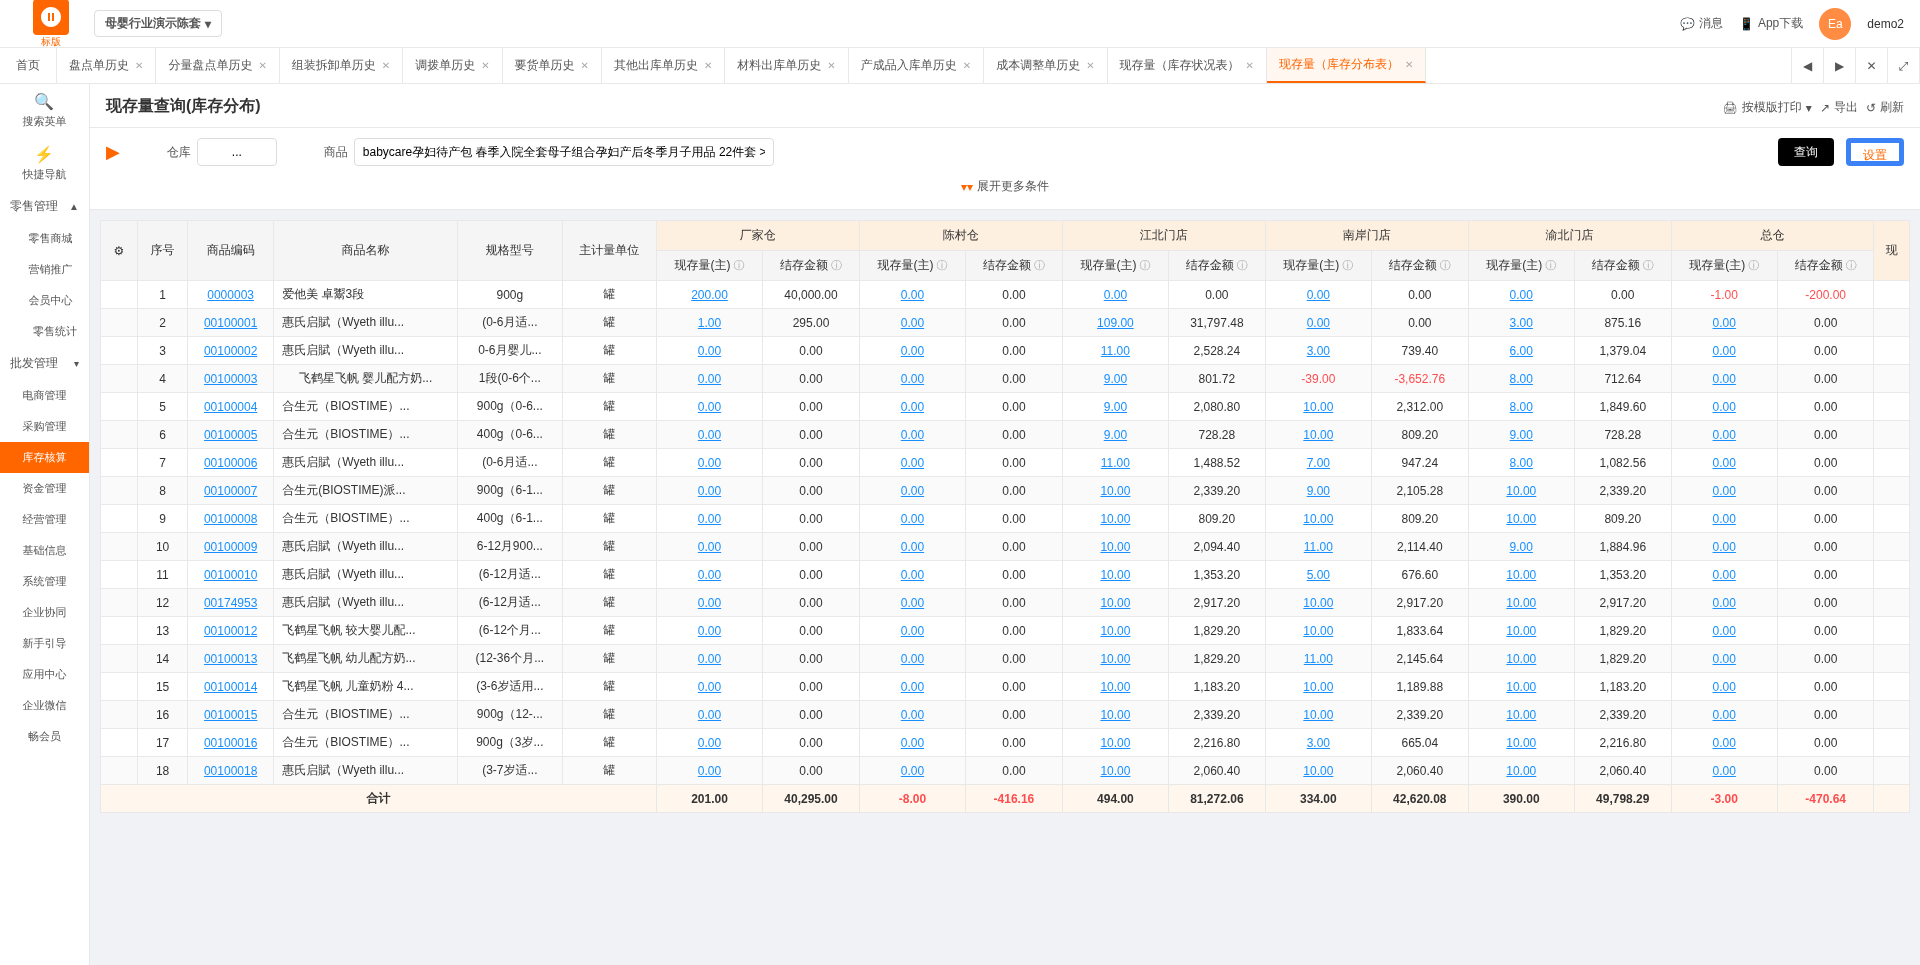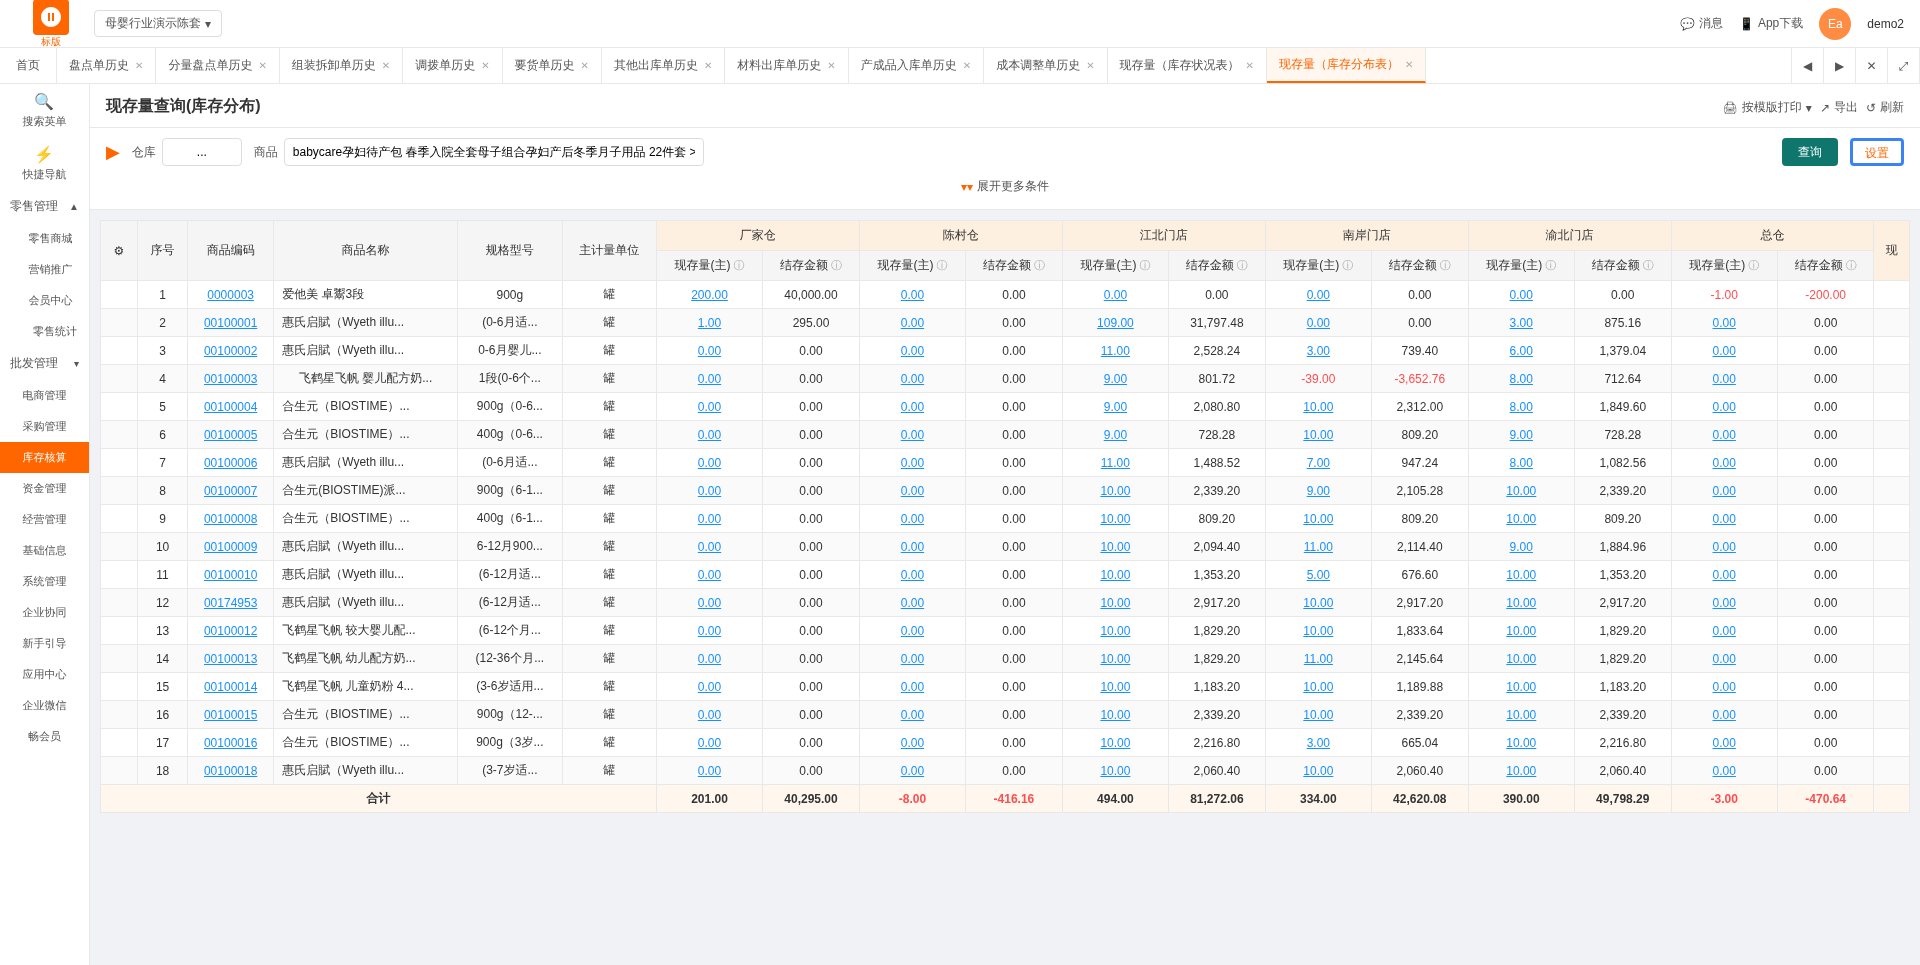--- a/index.html
+++ b/index.html
@@ -5,21 +5,21 @@
     * { margin: 0; padding: 0; box-sizing: border-box; }
     body { font-family: 'Microsoft YaHei', Arial, sans-serif; font-size: 12px; background: #f0f2f5; color: #333; overflow: hidden; }
     
     
     .topbar { height: 48px; background: #fff; display: flex; align-items: center; justify-content: space-between; padding: 0 16px; border-bottom: 1px solid #e8e8e8; }
     .topbar-left { display: flex; align-items: center; gap: 8px; }
     .logo-area { display: flex; flex-direction: column; align-items: center; width: 70px; }
     .logo-icon { width: 36px; height: 36px; background: #ff6600; border-radius: 4px; display: flex; align-items: center; justify-content: center; }
     .logo-icon svg { width: 24px; height: 24px; fill: white; }
     .logo-text { font-size: 10px; color: #ff6600; }
-    .industry-selector { display: flex; align-items: center; gap: 4px; padding: 4px 10px; border: 1px solid #ddd; border-radius: 4px; cursor: pointer; font-size: 12px; color: #555; }
+    .industry-selector { display: flex; align-items: center; gap: 4px; padding: 4px 10px; border: 1px solid #ddd; border-radius: 4px; cursor: pointer; font-size: 12px; color: #555; font-weight: bold; }
     .topbar-right { display: flex; align-items: center; gap: 16px; }
     .topbar-btn { display: flex; align-items: center; gap: 4px; font-size: 12px; color: #555; cursor: pointer; }
     .user-avatar { width: 32px; height: 32px; border-radius: 50%; background: #ff8c42; display: flex; align-items: center; justify-content: center; color: white; font-size: 12px; }
 
     
     .tabbar { height: 36px; background: #fff; display: flex; align-items: stretch; border-bottom: 1px solid #e8e8e8; overflow: hidden; }
     .tab-home { padding: 0 16px; display: flex; align-items: center; color: #555; font-size: 12px; cursor: pointer; white-space: nowrap; border-right: 1px solid #e8e8e8; }
     .tab-item { padding: 0 12px; display: flex; align-items: center; gap: 6px; color: #555; font-size: 12px; cursor: pointer; white-space: nowrap; border-right: 1px solid #e8e8e8; position: relative; }
     .tab-item.active { background: #fff7f0; color: #ff6600; border-bottom: 2px solid #ff6600; }
     .tab-close { color: #aaa; font-size: 10px; cursor: pointer; }
@@ -43,26 +43,26 @@
     
     .page-header { background: #fff; padding: 12px 16px 0; border-bottom: 1px solid #e8e8e8; }
     .page-title { font-size: 16px; font-weight: bold; color: #333; margin-bottom: 10px; }
     .page-actions { display: flex; align-items: center; justify-content: flex-end; gap: 8px; padding-bottom: 8px; }
     .action-btn { display: flex; align-items: center; gap: 4px; font-size: 12px; color: #555; cursor: pointer; }
 
     
     .search-area { background: #fff; padding: 10px 16px; border-bottom: 1px solid #e8e8e8; }
     .search-row { display: flex; align-items: center; gap: 12px; flex-wrap: wrap; }
     .search-field { display: flex; align-items: center; gap: 6px; }
-    .search-label { font-size: 12px; color: #555; white-space: nowrap; }
+    .search-label { font-size: 12px; color: #555; white-space: nowrap; margin-left: 35px; }
     .search-input { border: 1px solid #ddd; border-radius: 4px; padding: 4px 8px; font-size: 12px; height: 28px; width: 120px; }
     .search-input-wide { width: 360px; }
     .search-input-color { width: 200px; }
-    .search-btn-primary { background: #0f766e; color: white; border: none; border-radius: 4px; padding: 0 16px; font-size: 12px; cursor: pointer; height: 28px; }
-    .search-btn-settings { background: white; color: #ff6600; border: 3px solid #3b82f6; border-radius: 4px; padding: 4px 12px; font-size: 12px; cursor: pointer; height: 28px; }
+    .search-btn-primary { background: #000000; color: white; border: none; border-radius: 4px; padding: 0 16px; font-size: 12px; cursor: pointer; height: 28px; }
+    .search-btn-settings { background: white; color: #ff6600; border: 5px solid #3b82f6; border-radius: 4px; padding: 4px 12px; font-size: 12px; cursor: pointer; height: 28px; }
     .expand-more { display: flex; align-items: center; gap: 4px; font-size: 12px; color: #555; cursor: pointer; padding: 4px 8px; }
     .expand-icon { color: #ff6600; }
     .search-input-dots { border: 1px solid #ddd; border-radius: 4px; padding: 4px 8px; font-size: 12px; height: 28px; width: 80px; text-align: center; }
     .orange-expand { color: #ff6600; font-size: 18px; cursor: pointer; }
 
     
     .table-container { flex: 1; overflow: auto; padding: 10px 10px 0; }
     .data-table { width: 100%; border-collapse: collapse; background: white; font-size: 12px; }
     .data-table th { background: #f5f5f5; border: 1px solid #e8e8e8; padding: 6px 8px; text-align: center; font-weight: normal; white-space: nowrap; position: sticky; top: 0; z-index: 2; }
     .data-table td { border: 1px solid #e8e8e8; padding: 5px 8px; text-align: center; white-space: nowrap; }

